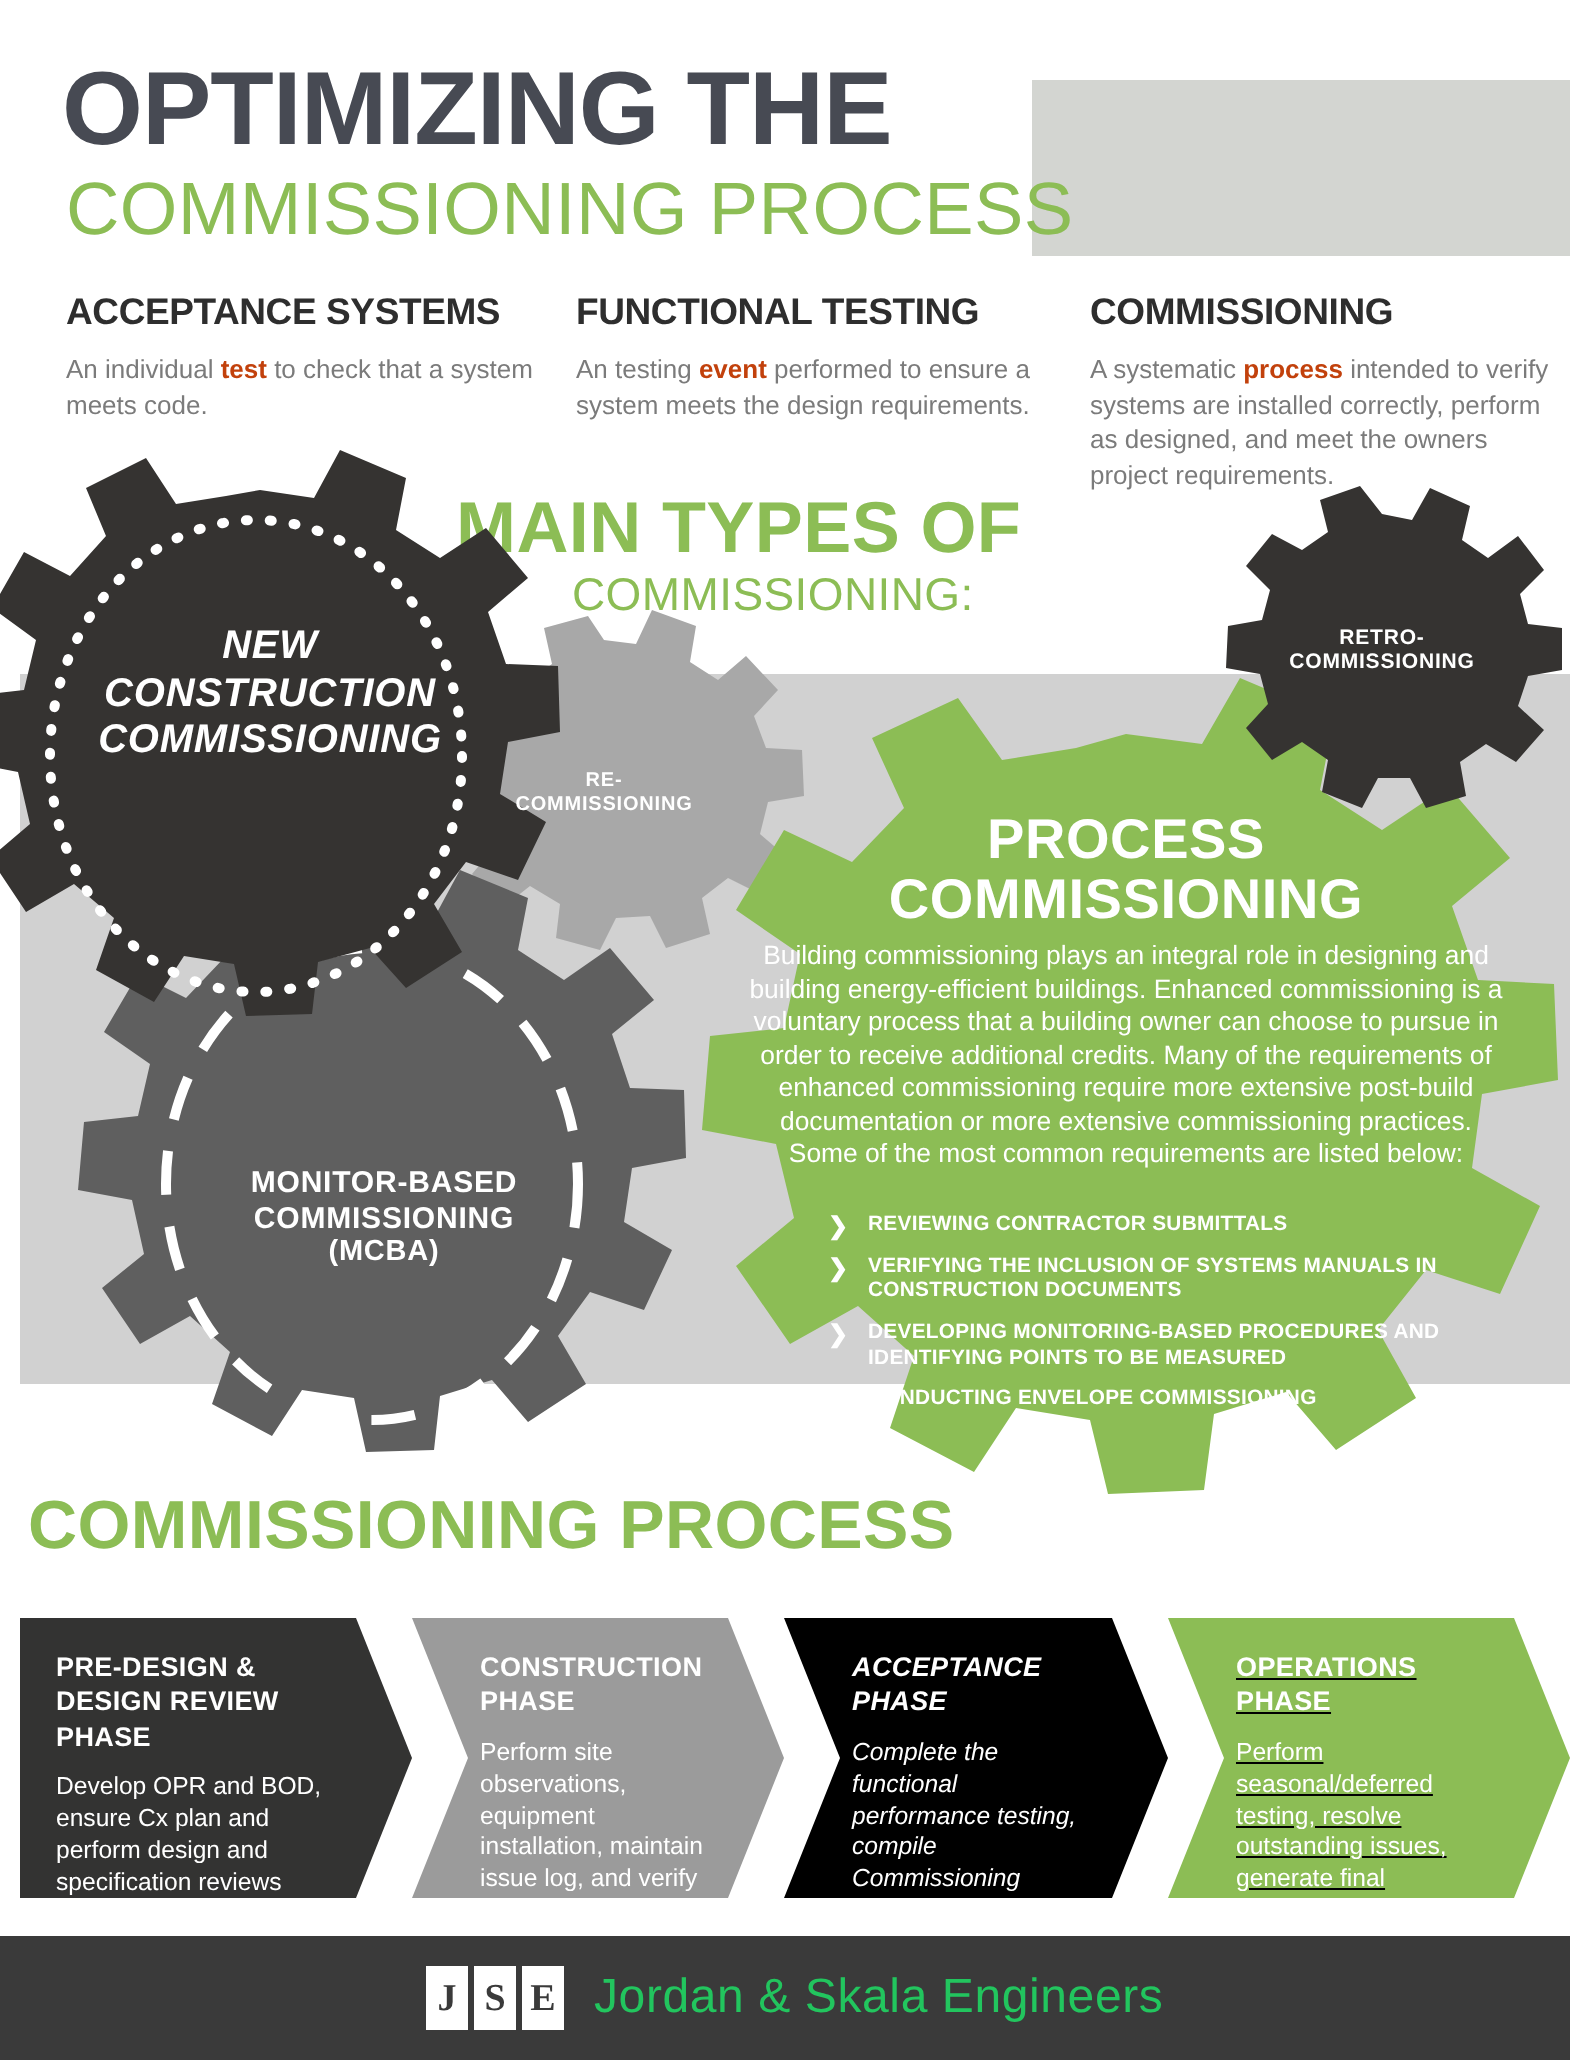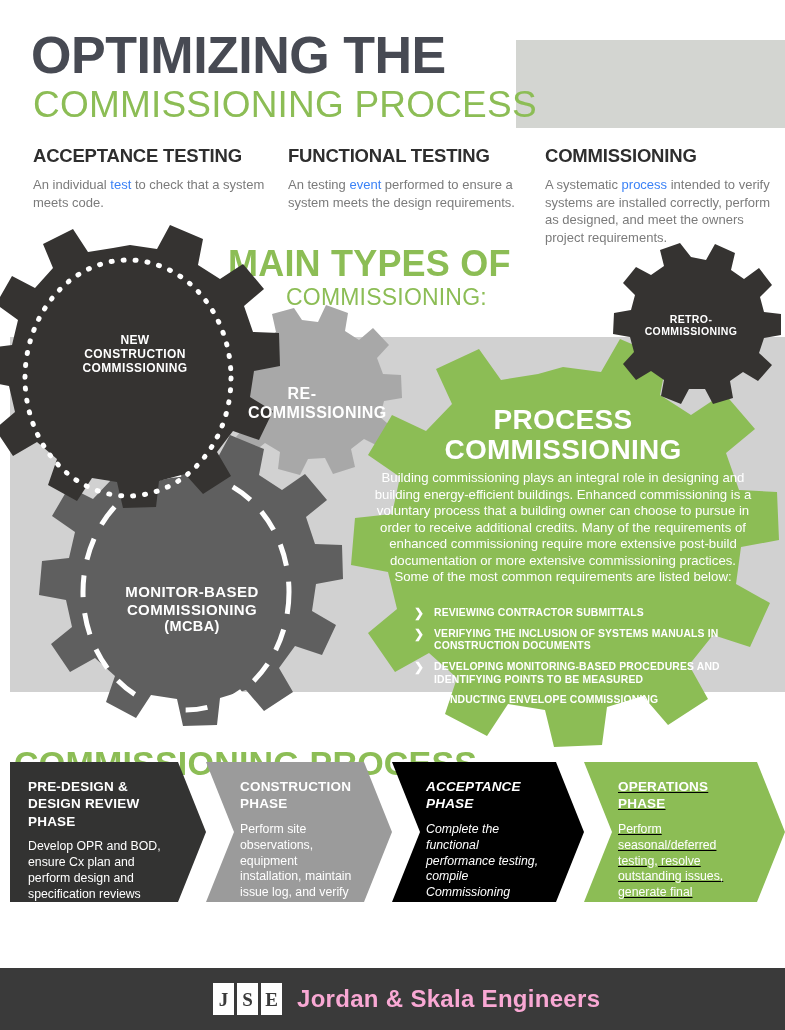--- a/index.html
+++ b/index.html
@@ -33,21 +33,21 @@
   .def-col.c1 { left: 33px;  width: 250px; }
   .def-col.c2 { left: 288px; width: 245px; }
   .def-col.c3 { left: 545px; width: 235px; }
   .def-title {
     font-size: 18.5px; font-weight: 700; color: #2e2e2e;
     letter-spacing: -0.2px; white-space: nowrap; margin-bottom: 9px;
   }
   .def-body {
     font-size: 13px; color: #7b7b7b; line-height: 1.35; font-weight: 400;
   }
-  .def-body b { color: #3b82f6; font-weight: 400; }
+  .def-body b { color: #c2410c; font-weight: 700; }
 
   
   .mt-line1 {
     position: absolute; left: 228px; top: 246px;
     font-size: 36px; font-weight: 700; color: #8cbd55;
     letter-spacing: 0.2px; line-height: 1; white-space: nowrap;
   }
   .mt-line2 {
     position: absolute; left: 286px; top: 286px;
     font-size: 23px; font-weight: 400; color: #8cbd55;
@@ -59,22 +59,22 @@
     position: absolute; left: 10px; top: 337px;
     width: 775px; height: 355px; background: #d1d1d1;
   }
   .gears-layer { position: absolute; left: 0; top: 0; width: 785px; height: 790px; }
   .gears-layer svg { position: absolute; left: 0; top: 0; }
 
   .gear-label {
     position: absolute; text-align: center; color: #ffffff;
     font-weight: 700; line-height: 1.18; letter-spacing: 0.4px;
   }
-  .lbl-new { left: 48px; top: 333px; width: 174px; font-size: 12px; }
-  .lbl-re  { left: 248px; top: 385px; width: 108px; font-size: 16px; }
+  .lbl-new { left: 48px; top: 312px; width: 174px; font-size: 20px; font-style: italic; }
+  .lbl-re  { left: 248px; top: 385px; width: 108px; font-size: 10px; }
   .lbl-retro { left: 632px; top: 313px; width: 118px; font-size: 10.5px; }
   .lbl-mcba { left: 92px; top: 583px; width: 200px; font-size: 15px; }
   .lbl-mcba .sm { font-size: 14.5px; }
 
   
   .enh-title {
     position: absolute; left: 372px; top: 405px; width: 382px;
     text-align: center; color: #fff; font-size: 28px; font-weight: 700;
     line-height: 1.06; letter-spacing: 0.3px;
   }
@@ -95,21 +95,21 @@
     position: absolute; left: 0; top: -1px;
     font-size: 12px; font-weight: 700; color: #ffffff;
   }
 
   
   .cp-heading {
     position: absolute; left: 14px; top: 744px;
     font-size: 34px; font-weight: 700; color: #8cbd55;
     letter-spacing: 0.2px; white-space: nowrap;
   }
-  .phases { position: absolute; left: 10px; top: 762px; width: 775px; height: 140px; }
+  .phases { position: absolute; left: 10px; top: 809px; width: 775px; height: 140px; }
   .phase {
     position: absolute; top: 0; height: 140px;
     -webkit-clip-path: polygon(0 0, calc(100% - 28px) 0, 100% 50%, calc(100% - 28px) 100%, 0 100%);
     clip-path: polygon(0 0, calc(100% - 28px) 0, 100% 50%, calc(100% - 28px) 100%, 0 100%);
     padding: 16px 34px 10px 18px;
   }
   .phase.p1 { left: 0px;   width: 196px; background: #333332; }
   .phase.p2 { left: 196px; width: 186px; background: #9b9b9b;
     -webkit-clip-path: polygon(0 0, calc(100% - 28px) 0, 100% 50%, calc(100% - 28px) 100%, 0 100%, 28px 50%);
     clip-path: polygon(0 0, calc(100% - 28px) 0, 100% 50%, calc(100% - 28px) 100%, 0 100%, 28px 50%); }
@@ -134,35 +134,35 @@
     position: absolute; left: 0; top: 968px; width: 785px; height: 62px;
     background: #3a3a3a; display: flex; align-items: center; padding-left: 213px;
   }
   .jse-logo { display: flex; gap: 3px; margin-right: 15px; }
   .jse-box {
     width: 21px; height: 32px; background: #ffffff; color: #3a3a3a;
     font-size: 19px; font-weight: 700; font-family: "Liberation Serif", serif;
     display: flex; align-items: center; justify-content: center; line-height: 1;
   }
   .footer-name {
-    color: #f9a8d4; font-size: 24px; font-weight: 700; letter-spacing: 0.3px;
+    color: #22c55e; font-size: 24px; font-weight: 400; letter-spacing: 0.3px;
   }
 </style>
 </head>
 <body>
 
 <div id="page">
 
   <div class="hdr-gray-block"></div>
   <div class="title-main">OPTIMIZING THE</div>
   <div class="title-sub">COMMISSIONING PROCESS</div>
 
   <div class="defs">
     <div class="def-col c1">
-      <div class="def-title">ACCEPTANCE TESTING</div>
+      <div class="def-title">ACCEPTANCE SYSTEMS</div>
       <div class="def-body"><span>An individual </span><b>test</b><span> to check that a system meets code.</span></div>
     </div>
     <div class="def-col c2">
       <div class="def-title">FUNCTIONAL TESTING</div>
       <div class="def-body"><span>An testing </span><b>event</b><span> performed to ensure a system meets the design requirements.</span></div>
     </div>
     <div class="def-col c3">
       <div class="def-title">COMMISSIONING</div>
       <div class="def-body"><span>A systematic </span><b>process</b><span> intended to verify systems are installed correctly, perform as designed, and meet the owners project requirements.</span></div>
     </div>

